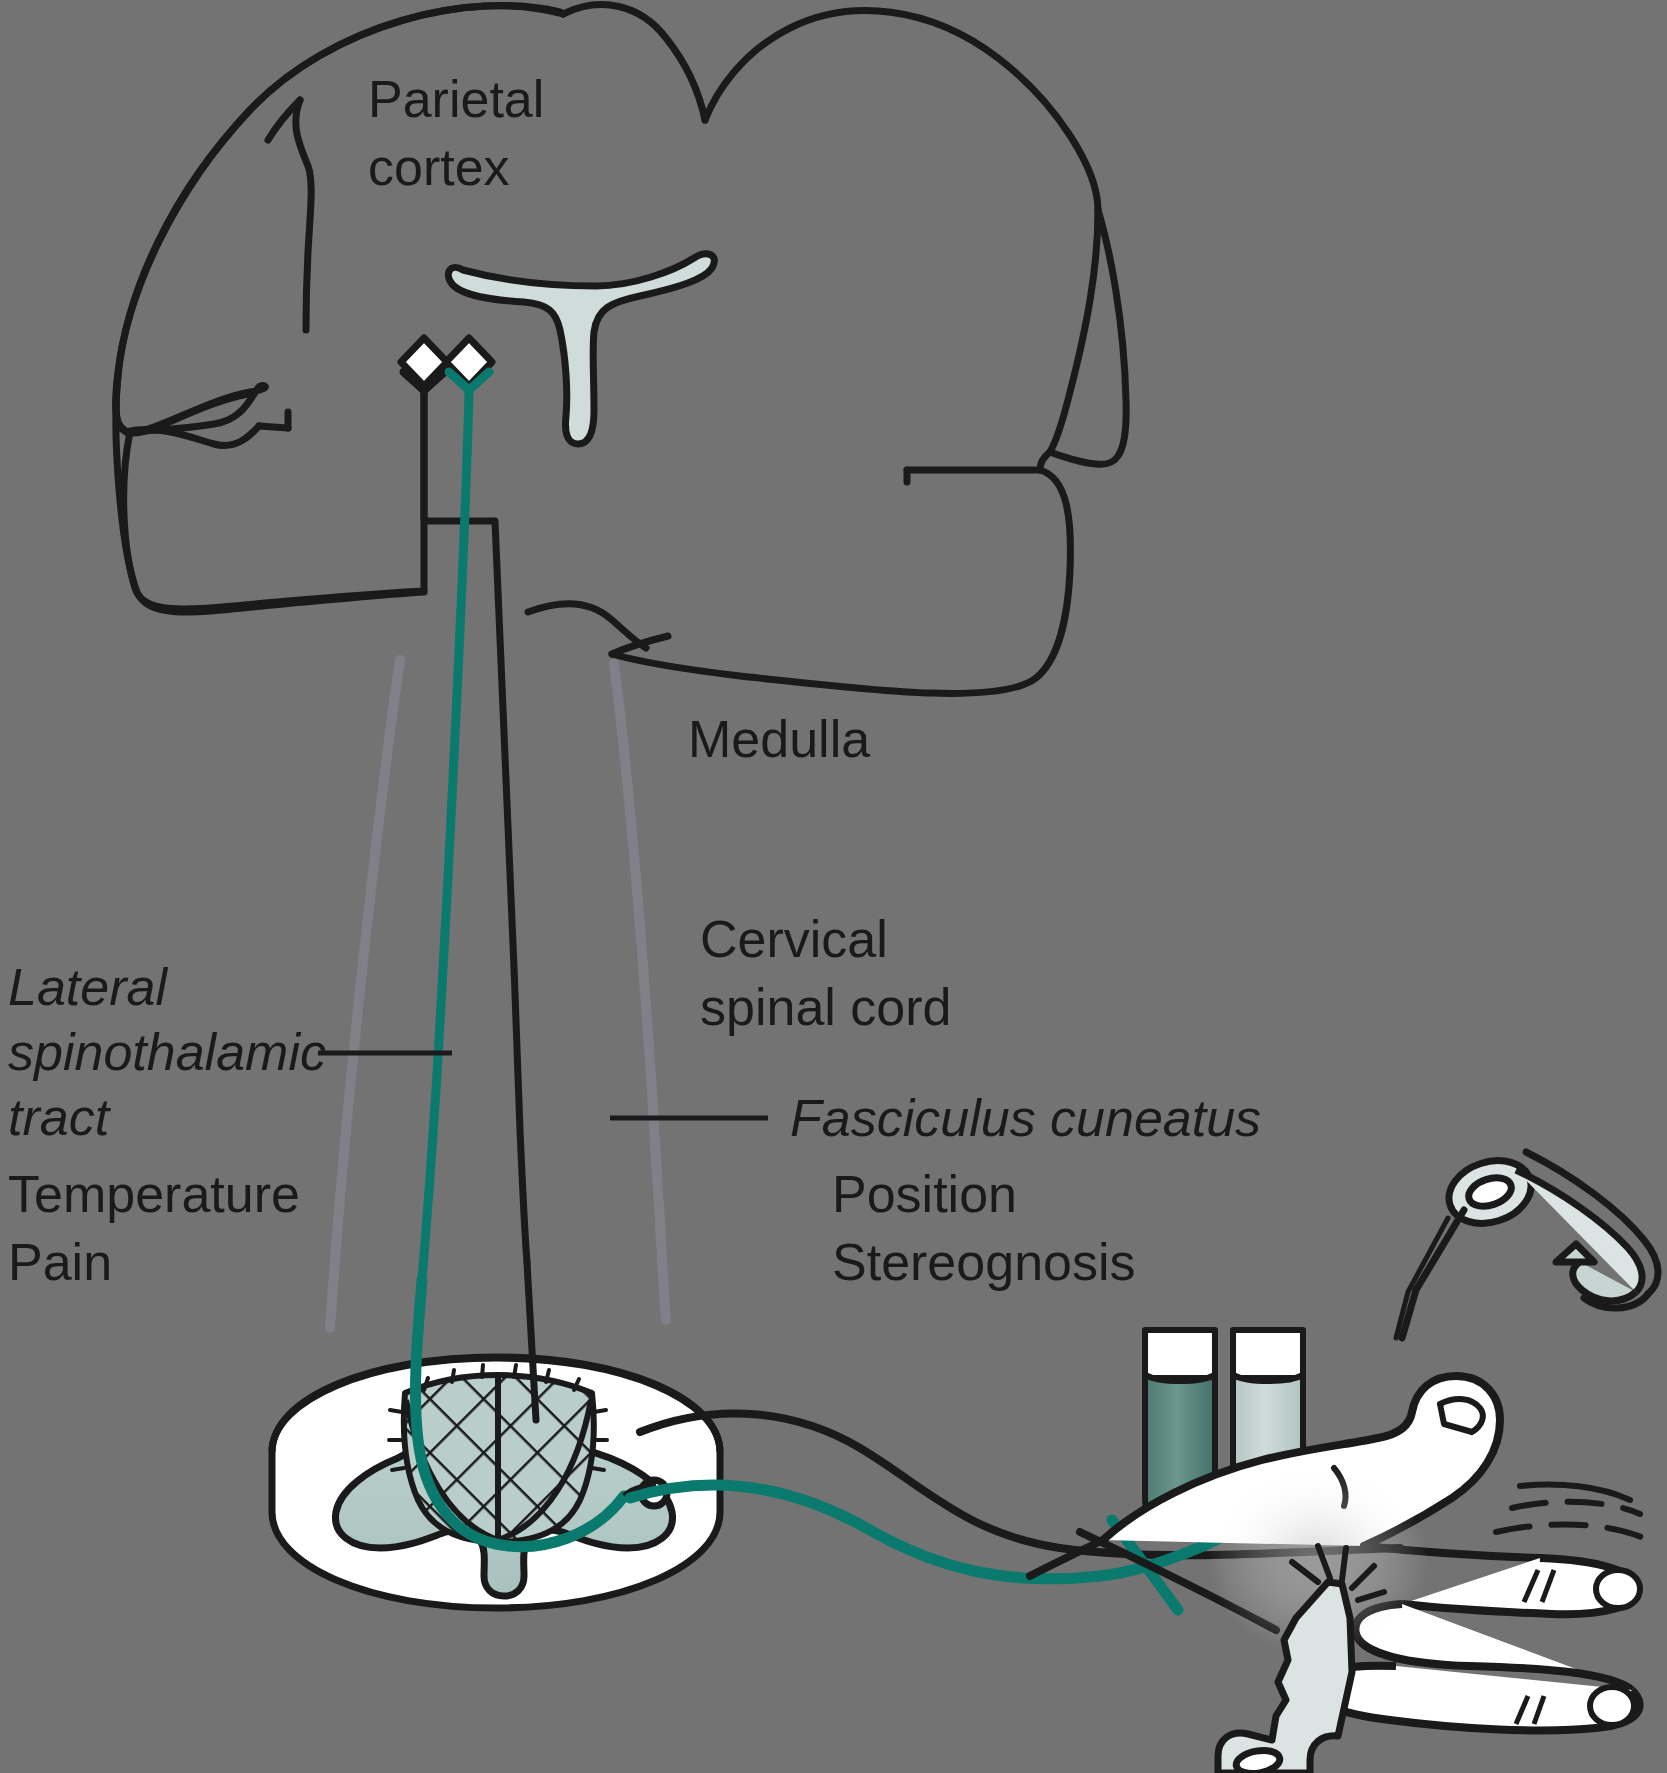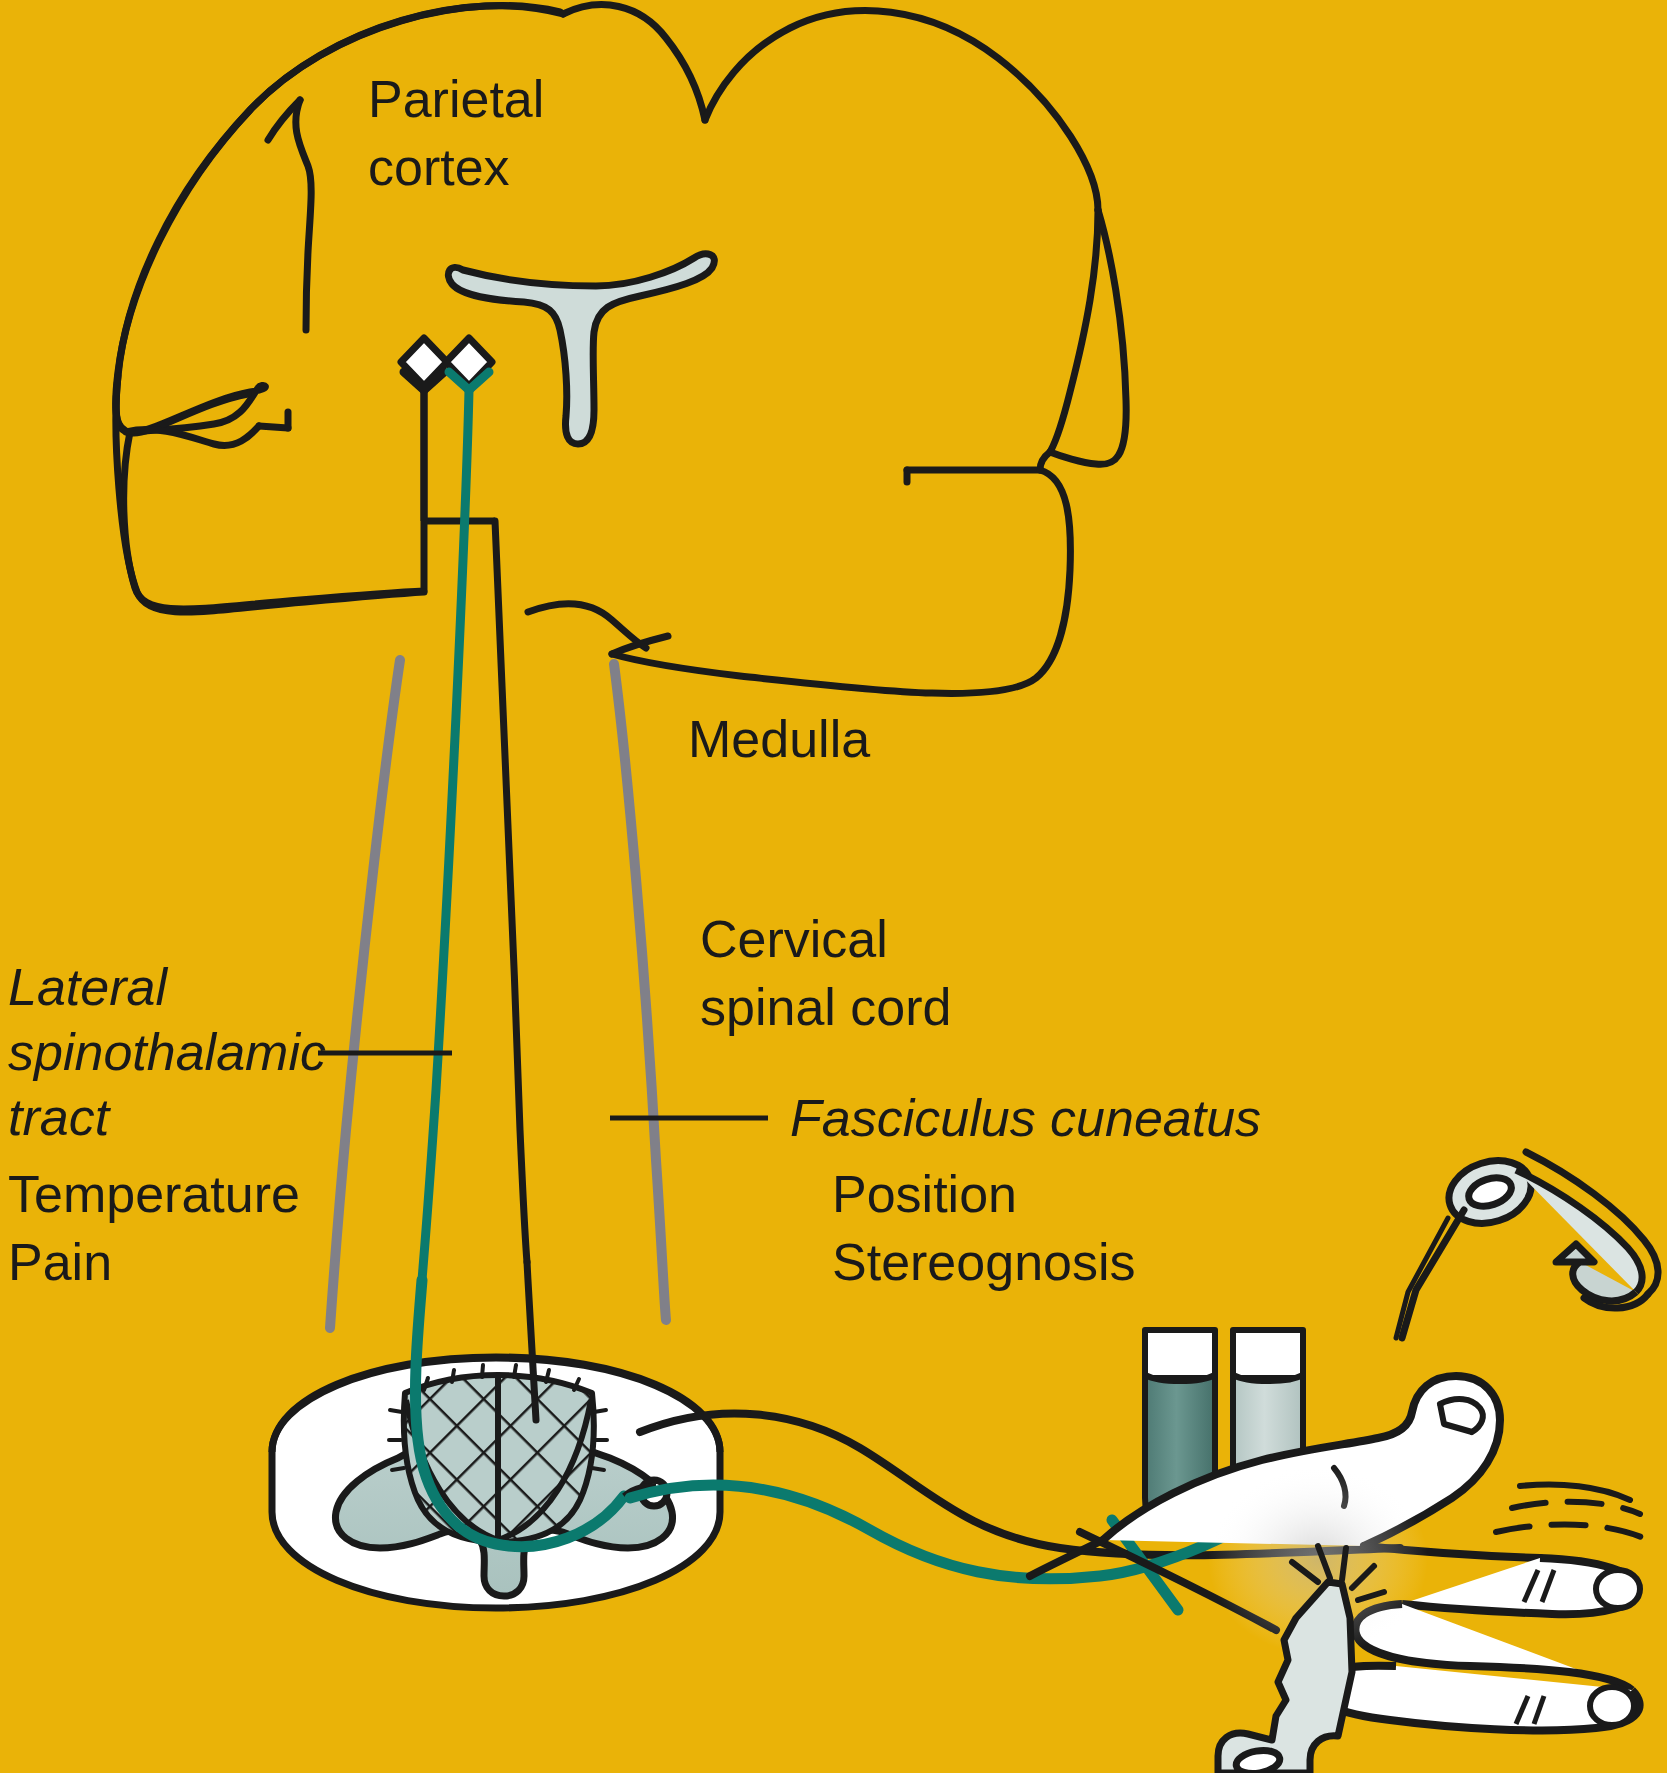--- a/index.html
+++ b/index.html
@@ -7,21 +7,21 @@
     padding: 0;
     background: #ffffff;
   }
   body {
     font-family: "Liberation Sans", sans-serif;
   }
   #stage {
     position: relative;
     width: 1667px;
     height: 1773px;
-    background: #eab308;
+    background: #737373;
     overflow: hidden;
   }
   #diagram {
     position: absolute;
     left: 0;
     top: 0;
     width: 1667px;
     height: 1773px;
   }
   .lbl {

